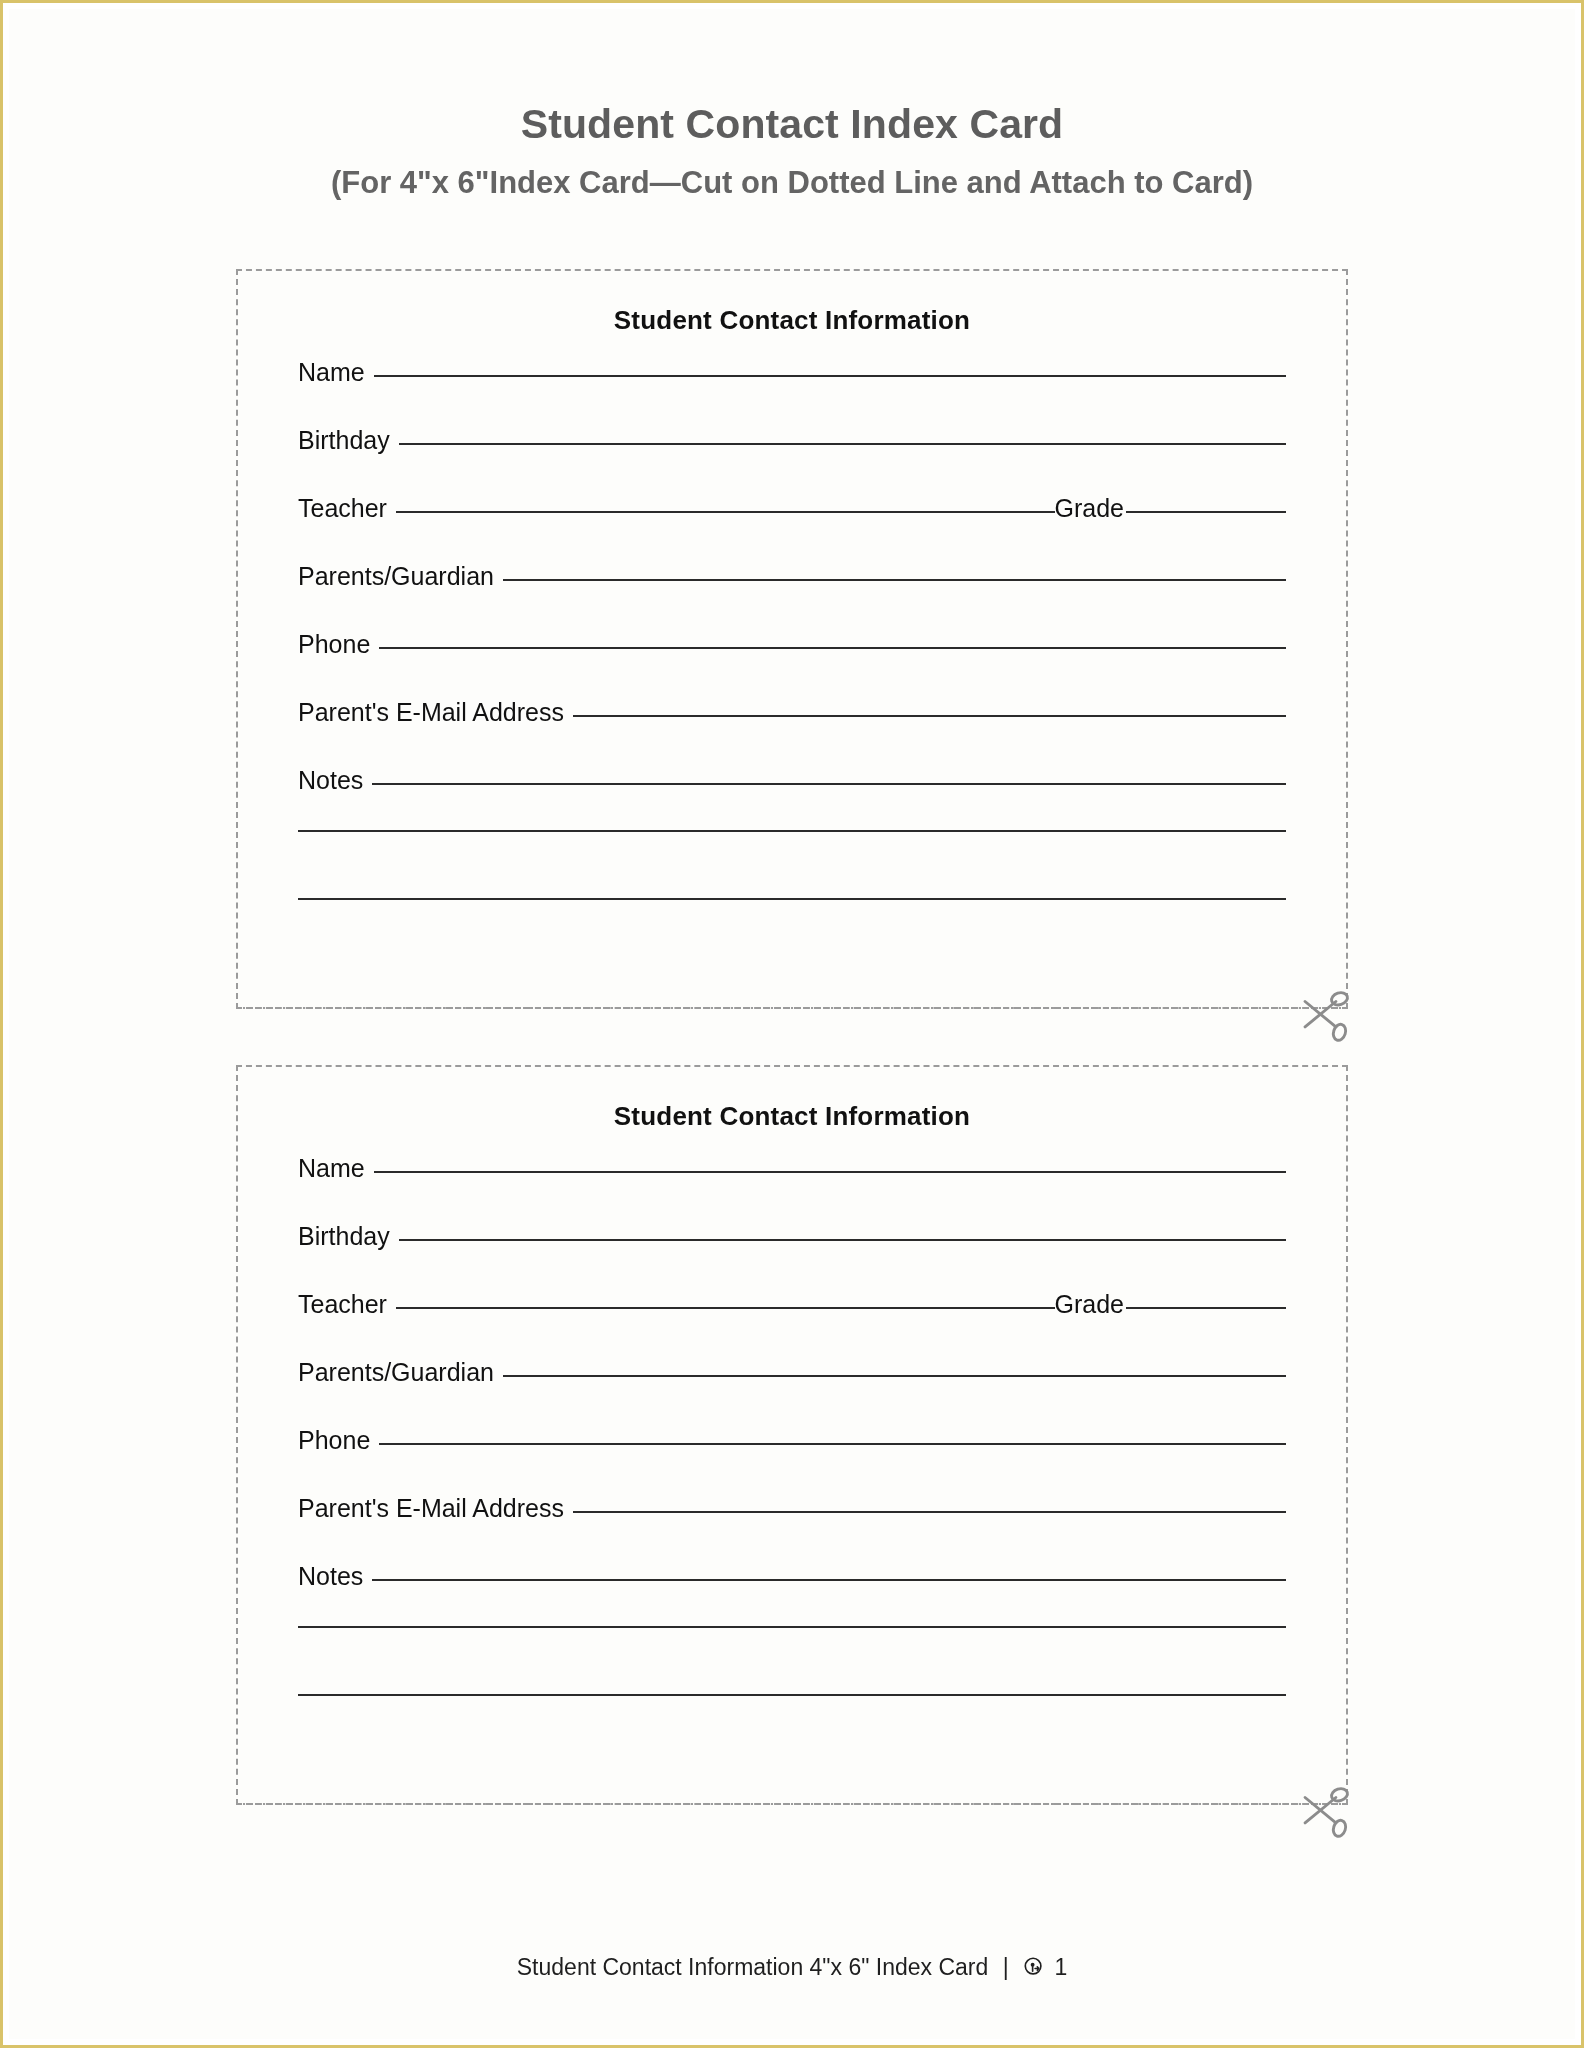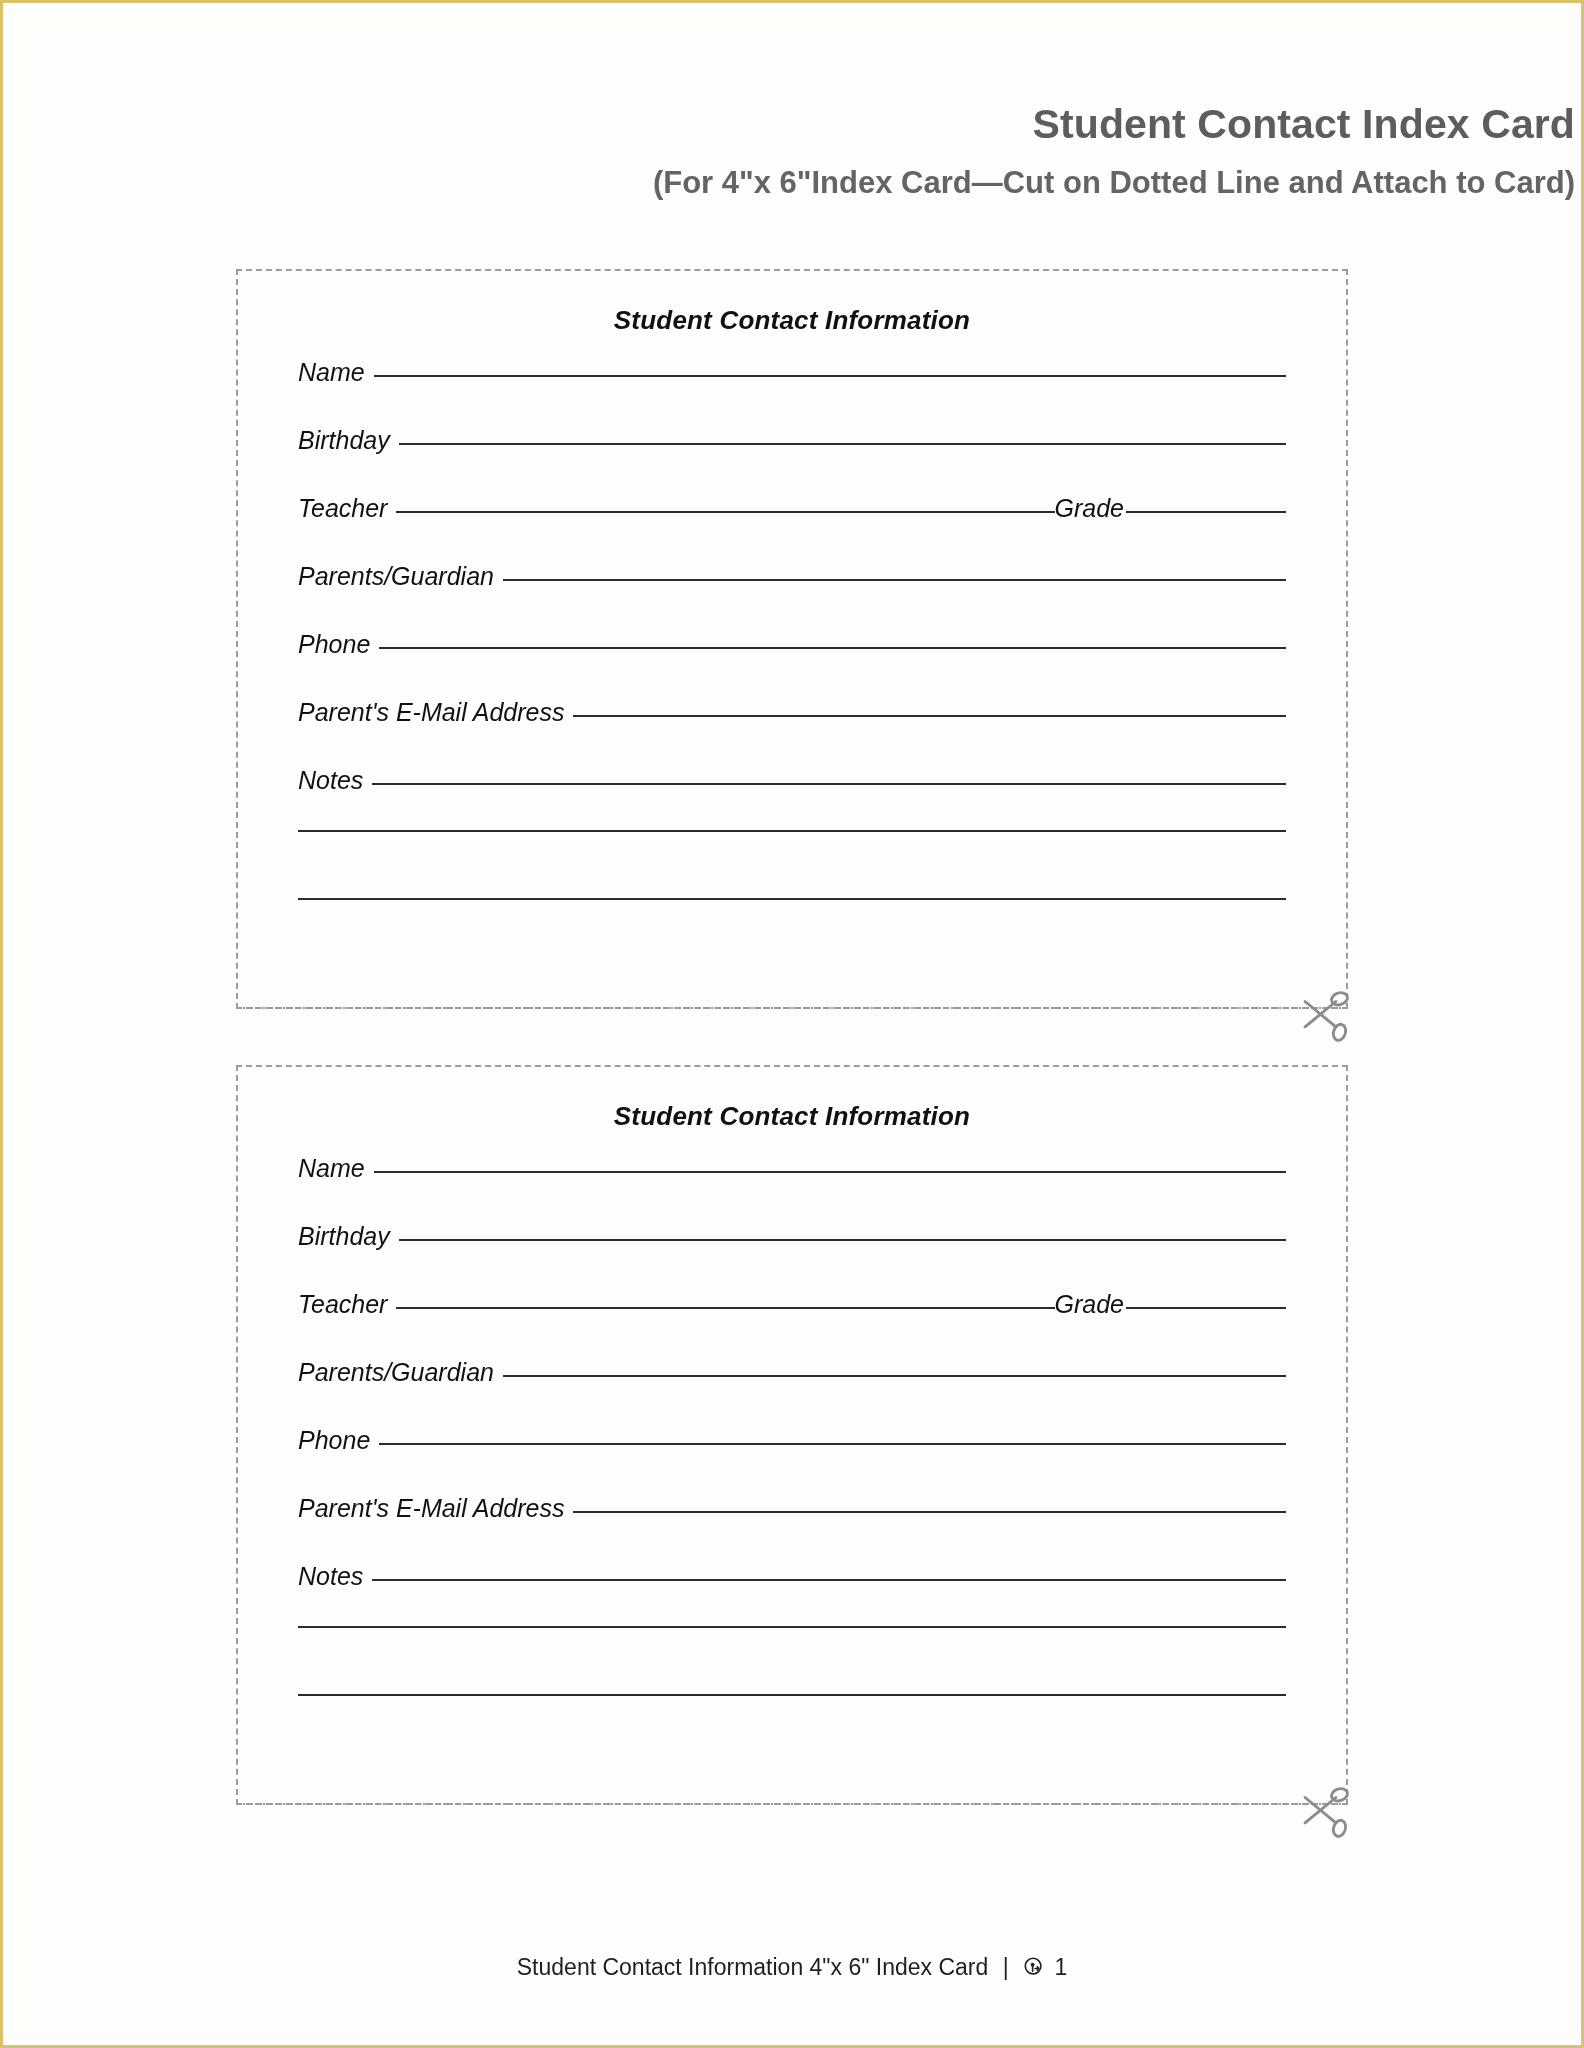--- a/index.html
+++ b/index.html
@@ -27,21 +27,21 @@
   .page-inner {
     position: absolute;
     inset: 6px;
     background: #fdfdfb;
     overflow: hidden;
   }
 
   
   .heading {
     padding-top: 92px;
-    text-align: right;
+    text-align: center;
   }
   .doc-title {
     font-size: 41px;
     font-weight: bold;
     color: #5d5d5d;
     letter-spacing: 0.1px;
     line-height: 1.15;
     margin: 0;
   }
   .doc-subtitle {
@@ -63,21 +63,20 @@
   }
   .card-wrap + .card-wrap {
     margin-top: 56px;
   }
   .card {
     position: relative;
     box-sizing: border-box;
     height: 740px;
     border: 2px dashed #9b9b9b;
     padding: 34px 60px 0 60px;
-    font-style: italic;
   }
   
   .card::after {
     content: "";
     position: absolute;
     left: -2px;
     right: -2px;
     bottom: -2px;
     height: 0;
     border-bottom: 2px dotted #9b9b9b;

